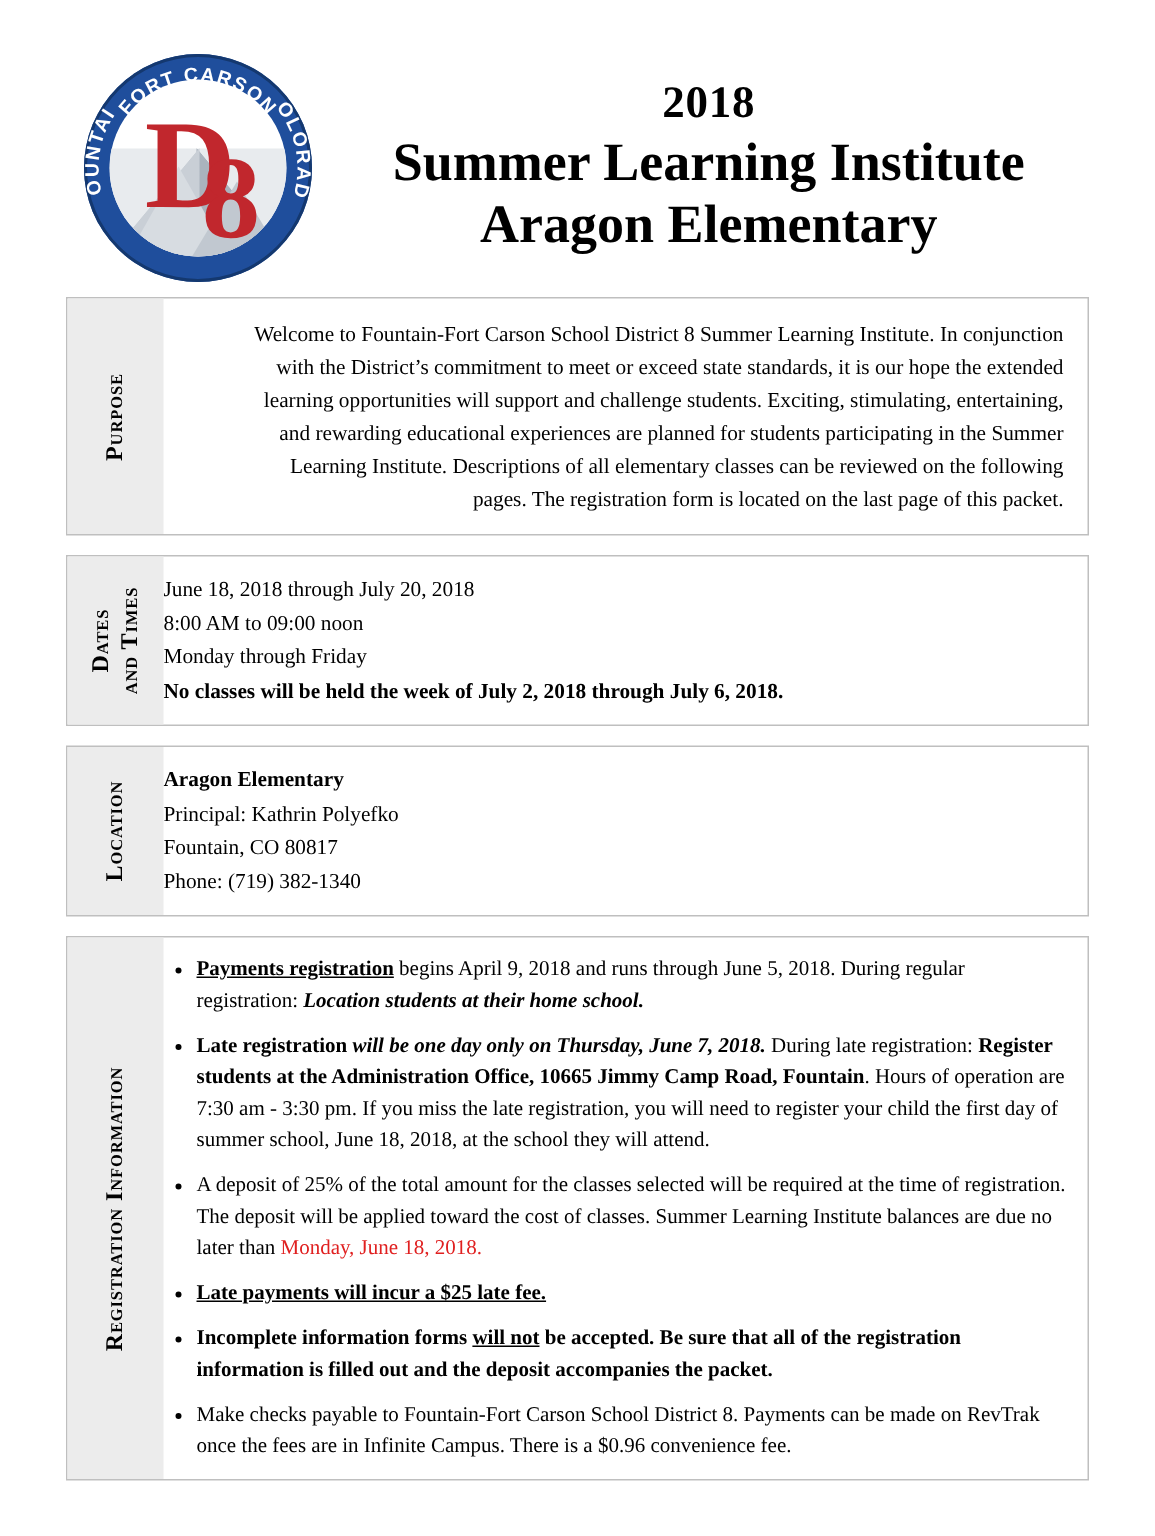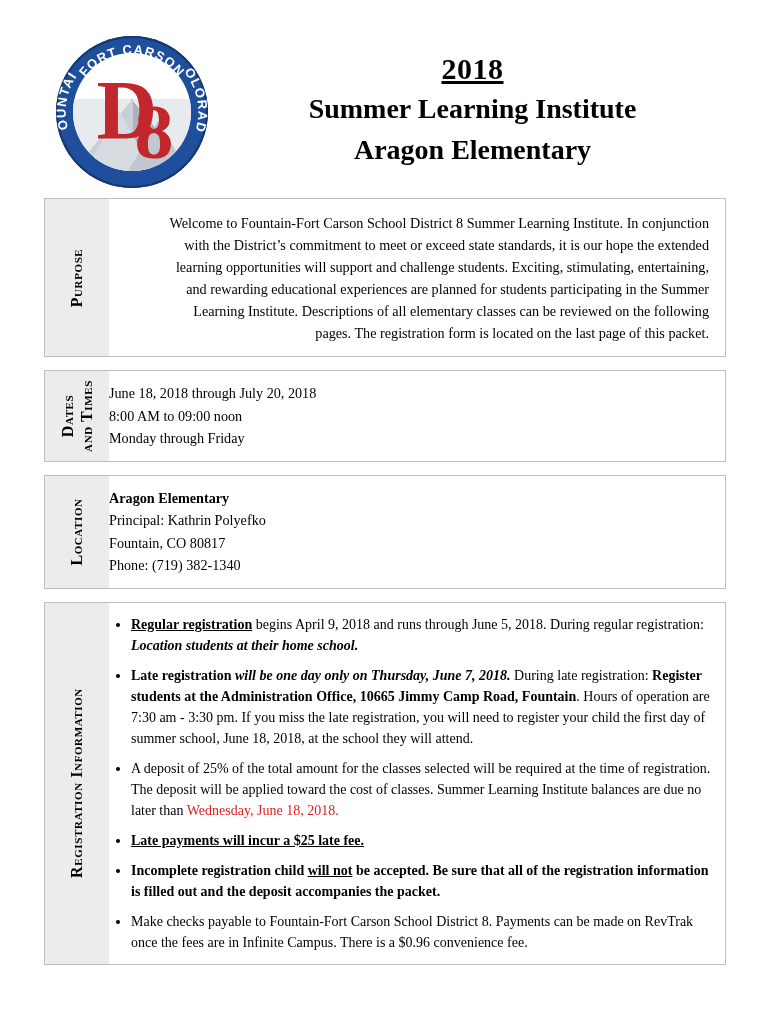--- a/index.html
+++ b/index.html
@@ -115,24 +115,23 @@
   .title-block {
     flex: 1;
     text-align: center;
     padding-top: 22px;
   }
   .title-year {
     font-size: 30px;
     font-weight: bold;
     letter-spacing: 0.5px;
     line-height: 38px;
-    text-decoration: underline;
   }
   .title-main {
-    font-size: 28px;
+    font-size: 36px;
     font-weight: bold;
     line-height: 41px;
   }
 
   
   .section {
     border: 1px solid #bfbfbf;
     display: flex;
     margin-bottom: 13px;
     box-sizing: border-box;
@@ -244,20 +243,21 @@
   </div>
 
   <div class="section">
     <div class="label-cell">
       <span class="vert two-line">Dates<br>and Times</span>
     </div>
     <div class="body-cell">
       <p class="line">June 18, 2018 through July 20, 2018</p>
       <p class="line">8:00 AM to 09:00 noon</p>
       <p class="line">Monday through Friday</p>
+      <p class="line bold">No classes will be held the week of July 2, 2018 through July 6, 2018.</p>
     </div>
   </div>
 
   <div class="section">
     <div class="label-cell">
       <span class="vert">Location</span>
     </div>
     <div class="body-cell">
       <p class="line bold">Aragon Elementary</p>
       <p class="line">Principal:   Kathrin Polyefko</p>
@@ -265,23 +265,23 @@
       <p class="line">Phone: (719) 382-1340</p>
     </div>
   </div>
 
   <div class="section">
     <div class="label-cell">
       <span class="vert">Registration Information</span>
     </div>
     <div class="body-cell">
       <ul class="bullets" id="registration-bullets">
-          <li><span class="bold underline">Regular registration</span><span> begins April 9, 2018 and runs through June 5, 2018. During regular registration: </span><span class="bold italic">Location students at their home school.</span></li>
+          <li><span class="bold underline">Payments registration</span><span> begins April 9, 2018 and runs through June 5, 2018. During regular registration: </span><span class="bold italic">Location students at their home school.</span></li>
           <li><span class="bold">Late registration</span><span class="bold italic"> will be one day only on Thursday, June 7, 2018.</span><span>  During late registration: </span><span class="bold">Register students at the Administration Office, 10665 Jimmy Camp Road, Fountain</span><span>.  Hours of operation are 7:30 am - 3:30 pm.  If you miss the late registration, you will need to register your child the first day of summer school, June 18, 2018, at the school they will attend.</span></li>
-          <li><span>A deposit of 25% of the total amount for the classes selected will be required at the time of registration.  The deposit will be applied toward the cost of classes.  Summer Learning Institute balances are due no later than </span><span class="red">Wednesday, June 18, 2018.</span></li>
+          <li><span>A deposit of 25% of the total amount for the classes selected will be required at the time of registration.  The deposit will be applied toward the cost of classes.  Summer Learning Institute balances are due no later than </span><span class="red">Monday, June 18, 2018.</span></li>
           <li><span class="bold underline">Late payments will incur a $25 late fee.</span></li>
-          <li><span class="bold">Incomplete registration child </span><span class="bold underline">will not</span><span class="bold"> be accepted.  Be sure that all of the registration information is filled out and the deposit accompanies the packet.</span></li>
+          <li><span class="bold">Incomplete information forms </span><span class="bold underline">will not</span><span class="bold"> be accepted.  Be sure that all of the registration information is filled out and the deposit accompanies the packet.</span></li>
           <li><span>Make checks payable to Fountain-Fort Carson School District 8. Payments can be made on RevTrak once the fees are in Infinite Campus.  There is a $0.96 convenience fee.</span></li>
         </ul>
     </div>
   </div>
 
 </div>
 
 </body></html>

